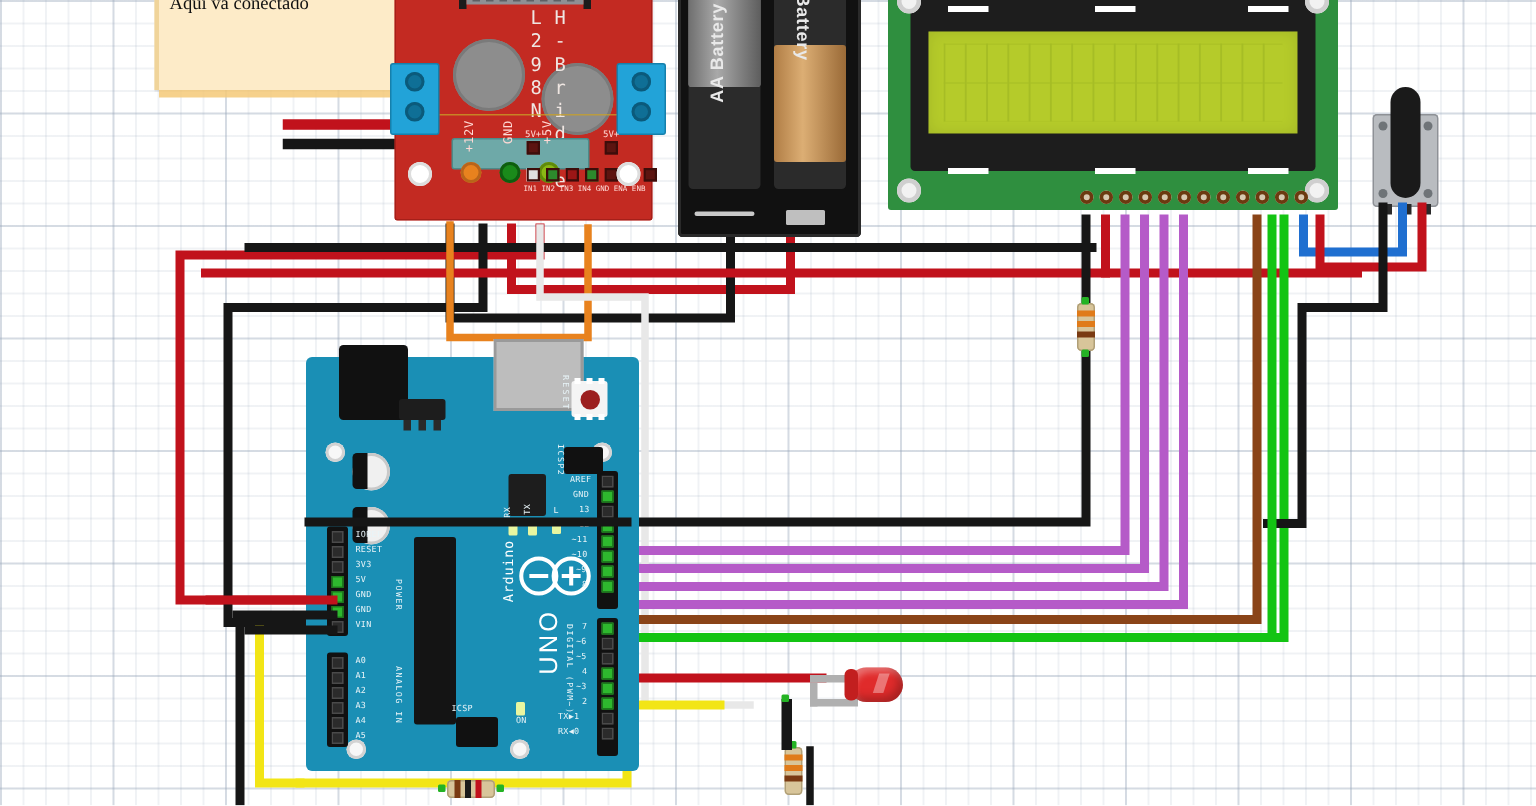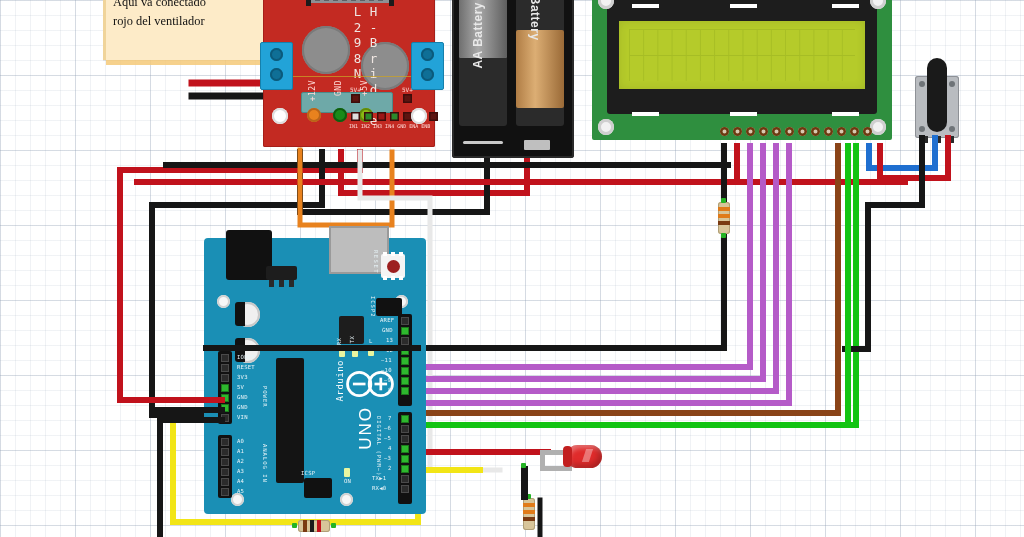--- a/index.html
+++ b/index.html
@@ -159,21 +159,20 @@
 
         <path d="M360 152 V198 H430 V470" stroke="#e8e8e8" stroke-width="5"></path>
         <path d="M430 470 H500" stroke="#e8e8e8" stroke-width="5"></path>
       </g>
     </svg>
   </div>
 
   <div id="note">
     <div class="shadow"></div>
     <p>Aqui va conectado</p>
-    <p>rojo del ventilador</p>
   </div>
 
   <div id="l298">
     <div class="hsLegL"></div>
     <div class="hsLegR"></div>
 
     <div class="heatsink"></div>
     <div class="hsfin" style="left:52px"></div>
       <div class="hsfin" style="left:61px"></div>
     <div class="hsfin" style="left:70px"></div>

